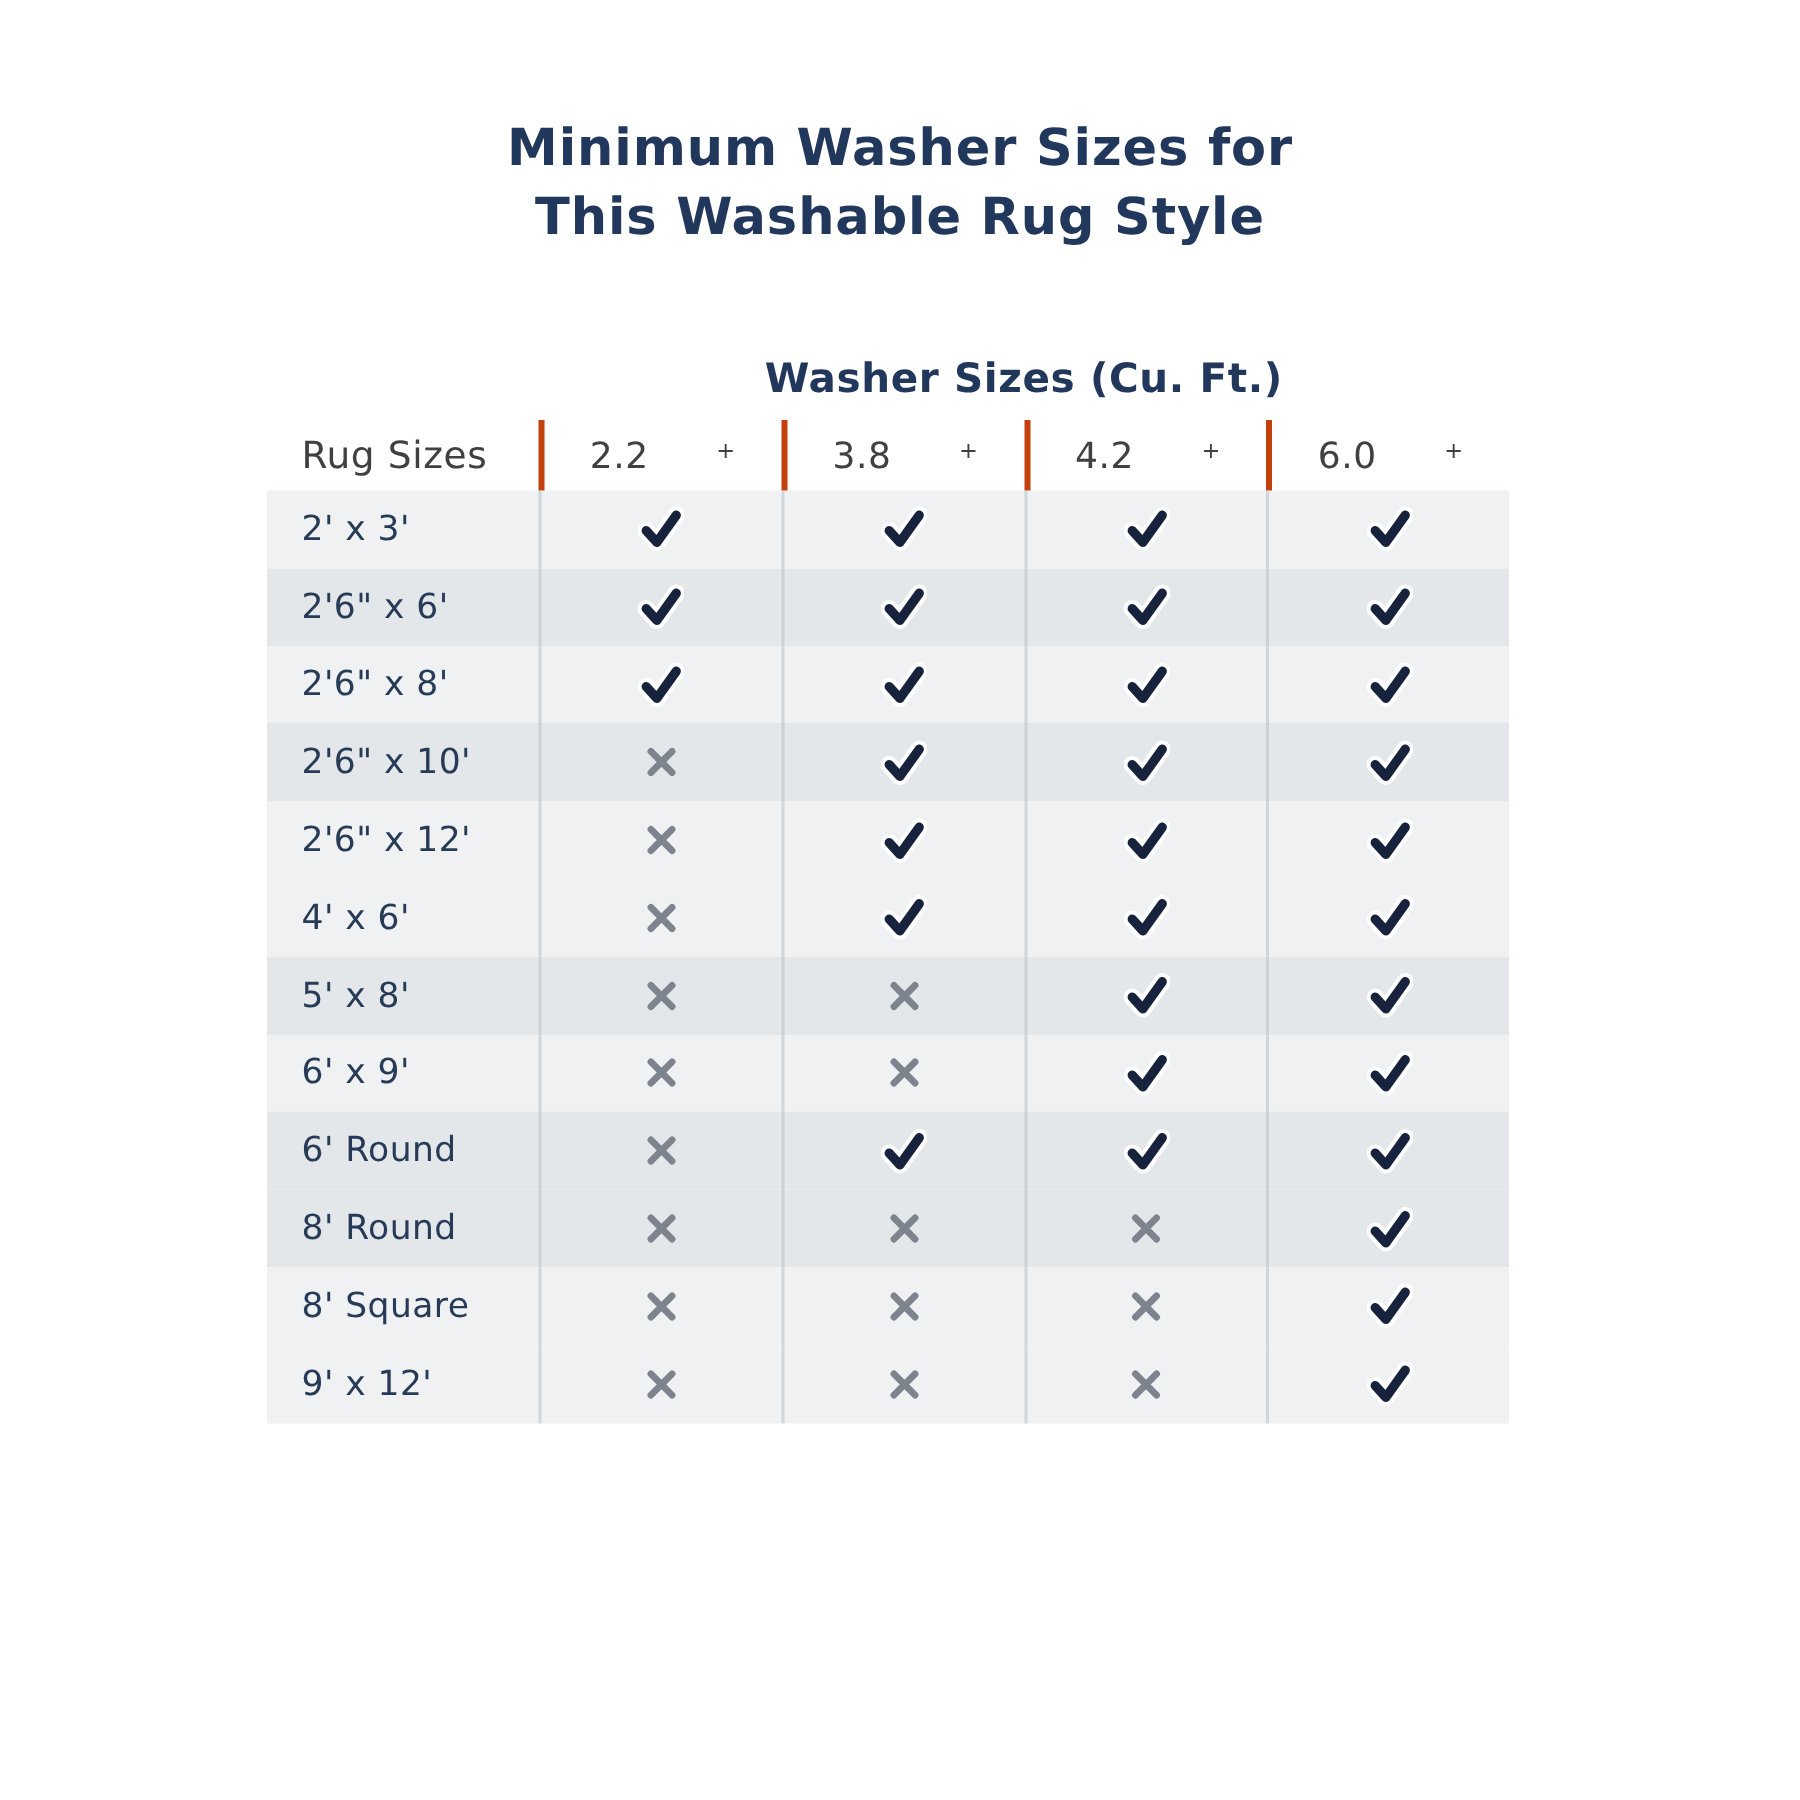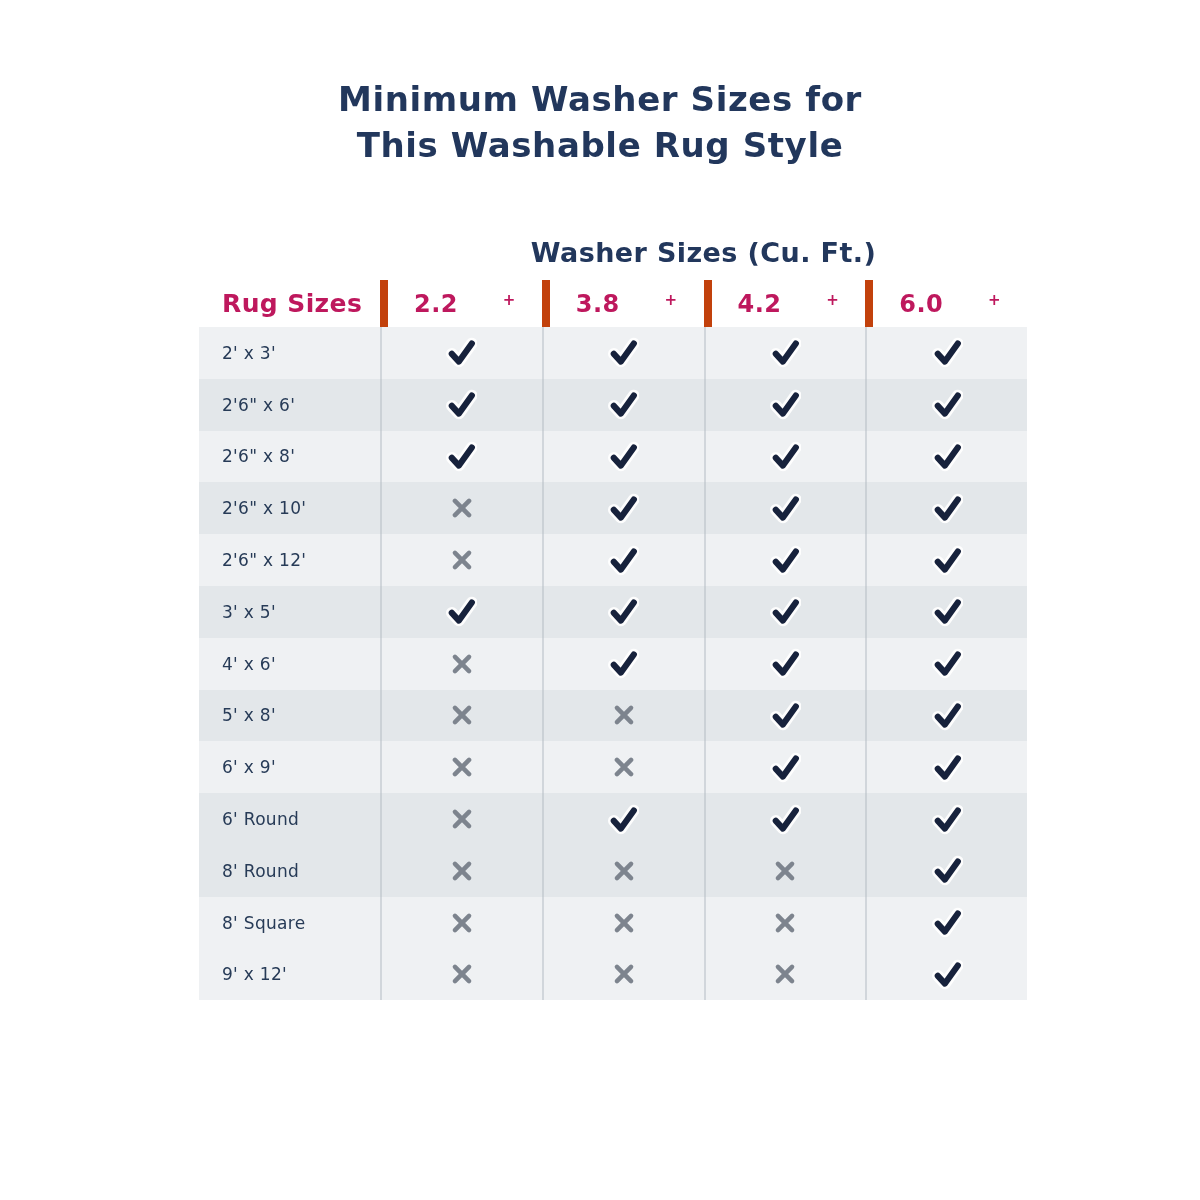--- a/index.html
+++ b/index.html
@@ -17,60 +17,60 @@
     text-align: center;
     font-size: 34px;
     line-height: 46px;
     font-weight: bold;
     letter-spacing: 0.6px;
     color: #22375c;
     white-space: pre-line;
   }
   .table {
     position: absolute;
-    left: 199px; top: 238px;
+    left: 178px; top: 238px;
     width: 828px;
   }
   .group-header {
     margin-left: 181px;
     width: 647px;
     height: 42px;
     text-align: center;
     font-size: 27px;
     line-height: 30px;
     font-weight: bold;
     letter-spacing: 0.4px;
     color: #22375c;
   }
   .header-row {
     display: grid;
     grid-template-columns: 181px 1fr 1fr 1fr 1fr;
     height: 47px;
   }
   .cell { display: flex; align-items: center; }
-  .header-cell { color: #be185d; font-weight: bold; }
+  .header-cell { color: #404040; font-weight: normal; }
   .label-head { padding-left: 23px; font-size: 25px; letter-spacing: 0.4px; }
   .size-cell {
     justify-content: center;
-    border-left: 8px solid #c2410c;
+    border-left: 4px solid #c2410c;
     font-size: 24px;
     letter-spacing: 0.4px;
     gap: 44px;
   }
   .plus { font-size: 15px; margin-left: 1px; position: relative; top: -4px; }
   .body .row {
     display: grid;
     grid-template-columns: 181px 1fr 1fr 1fr 1fr;
     height: 51.8px;
   }
   .row.light { background: #eff1f3; }
   .row.dark  { background: #e3e7ea; }
   .label-cell {
     padding-left: 23px;
-    font-size: 17px;
+    font-size: 23px;
     letter-spacing: 0.3px;
     color: #273b57;
   }
   .mark-cell {
     justify-content: center;
     border-left: 2px solid rgba(173, 181, 190, 0.45);
   }
   .mark-cell svg { display: block; }
 </style>
 </head>
@@ -231,47 +231,20 @@
             <path d="M4.5 13 L10 19 L20 5" fill="none" stroke="#17223c" stroke-width="4.8" stroke-linecap="round" stroke-linejoin="round"></path>
           </svg>
         </div>
         <div class="cell mark-cell">
           <svg viewBox="0 0 24 24" width="31" height="31" aria-hidden="true">
             <path d="M4.5 13 L10 19 L20 5" fill="none" stroke="#ffffff" stroke-width="9" stroke-linecap="round" stroke-linejoin="round" opacity="0.9"></path>
             <path d="M4.5 13 L10 19 L20 5" fill="none" stroke="#17223c" stroke-width="4.8" stroke-linecap="round" stroke-linejoin="round"></path>
           </svg>
         </div>
       </div>
-      <div class="row dark">
-        <div class="cell label-cell">3' x 5'</div>
-        <div class="cell mark-cell">
-          <svg viewBox="0 0 24 24" width="31" height="31" aria-hidden="true">
-            <path d="M4.5 13 L10 19 L20 5" fill="none" stroke="#ffffff" stroke-width="9" stroke-linecap="round" stroke-linejoin="round" opacity="0.9"></path>
-            <path d="M4.5 13 L10 19 L20 5" fill="none" stroke="#17223c" stroke-width="4.8" stroke-linecap="round" stroke-linejoin="round"></path>
-          </svg>
-        </div>
-        <div class="cell mark-cell">
-          <svg viewBox="0 0 24 24" width="31" height="31" aria-hidden="true">
-            <path d="M4.5 13 L10 19 L20 5" fill="none" stroke="#ffffff" stroke-width="9" stroke-linecap="round" stroke-linejoin="round" opacity="0.9"></path>
-            <path d="M4.5 13 L10 19 L20 5" fill="none" stroke="#17223c" stroke-width="4.8" stroke-linecap="round" stroke-linejoin="round"></path>
-          </svg>
-        </div>
-        <div class="cell mark-cell">
-          <svg viewBox="0 0 24 24" width="31" height="31" aria-hidden="true">
-            <path d="M4.5 13 L10 19 L20 5" fill="none" stroke="#ffffff" stroke-width="9" stroke-linecap="round" stroke-linejoin="round" opacity="0.9"></path>
-            <path d="M4.5 13 L10 19 L20 5" fill="none" stroke="#17223c" stroke-width="4.8" stroke-linecap="round" stroke-linejoin="round"></path>
-          </svg>
-        </div>
-        <div class="cell mark-cell">
-          <svg viewBox="0 0 24 24" width="31" height="31" aria-hidden="true">
-            <path d="M4.5 13 L10 19 L20 5" fill="none" stroke="#ffffff" stroke-width="9" stroke-linecap="round" stroke-linejoin="round" opacity="0.9"></path>
-            <path d="M4.5 13 L10 19 L20 5" fill="none" stroke="#17223c" stroke-width="4.8" stroke-linecap="round" stroke-linejoin="round"></path>
-          </svg>
-        </div>
-      </div>
       <div class="row light">
         <div class="cell label-cell">4' x 6'</div>
         <div class="cell mark-cell">
           <svg viewBox="0 0 24 24" width="26" height="26" aria-hidden="true">
             <path d="M5.5 5.5 L18.5 18.5 M18.5 5.5 L5.5 18.5" fill="none" stroke="#7d848e" stroke-width="4.2" stroke-linecap="round"></path>
           </svg>
         </div>
         <div class="cell mark-cell">
           <svg viewBox="0 0 24 24" width="31" height="31" aria-hidden="true">
             <path d="M4.5 13 L10 19 L20 5" fill="none" stroke="#ffffff" stroke-width="9" stroke-linecap="round" stroke-linejoin="round" opacity="0.9"></path>

